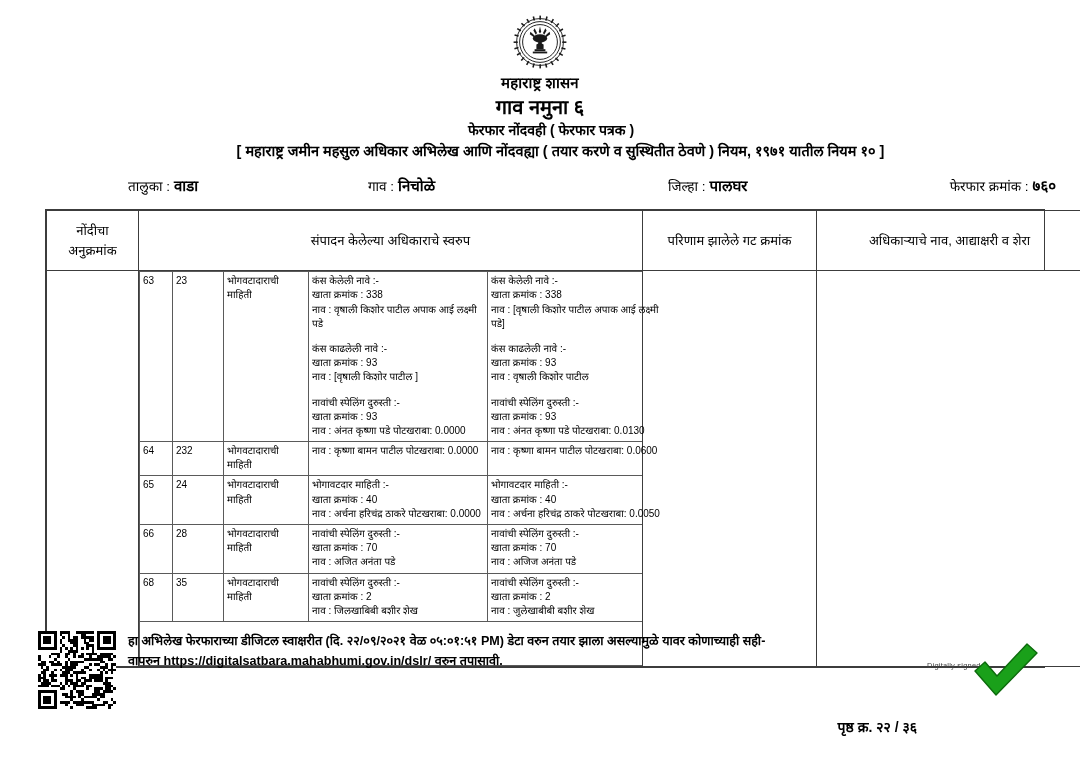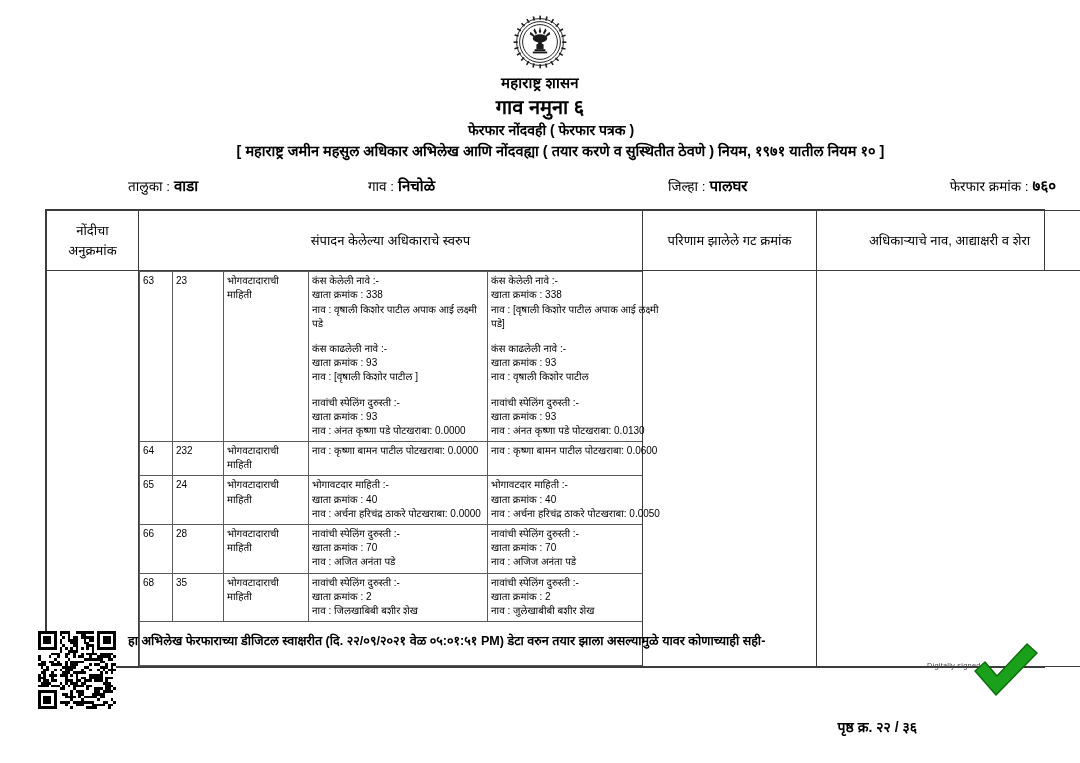--- a/index.html
+++ b/index.html
@@ -853,20 +853,23 @@
             <rect x="12" y="28" width="1" height="1"></rect>
             <rect x="18" y="28" width="1" height="1"></rect>
             <rect x="19" y="28" width="1" height="1"></rect>
             <rect x="20" y="28" width="1" height="1"></rect>
             <rect x="21" y="28" width="1" height="1"></rect>
             <rect x="26" y="28" width="1" height="1"></rect>
           </g>
       </svg>
       <div class="foot-text">
         <div>हा अभिलेख फेरफाराच्या डीजिटल स्वाक्षरीत (दि. २२/०९/२०२१ वेळ ०५:०१:५१ PM) डेटा वरुन तयार झाला असल्यामुळे यावर कोणाच्याही सही-</div>
+        <div>
+          <span>वापरुन </span><span class="url">https://digitalsatbara.mahabhumi.gov.in/dslr/</span><span> वरुन तपासावी.</span>
+        </div>
       </div>
       <div class="sigbox">
         <div class="sig-label">Digitally signed</div>
         <svg class="sig-check" viewBox="0 0 72 62">
           <polygon id="check-poly" points="27,54 6,30 16,21 28,35 58,3 68,12" fill="#1aa01a" stroke="#0c6b0c" stroke-width="1.4" stroke-linejoin="round"></polygon>
         </svg>
       </div>
     </div>
     <div class="pageno">पृष्ठ क्र. २२ / ३६</div>
   </div>

